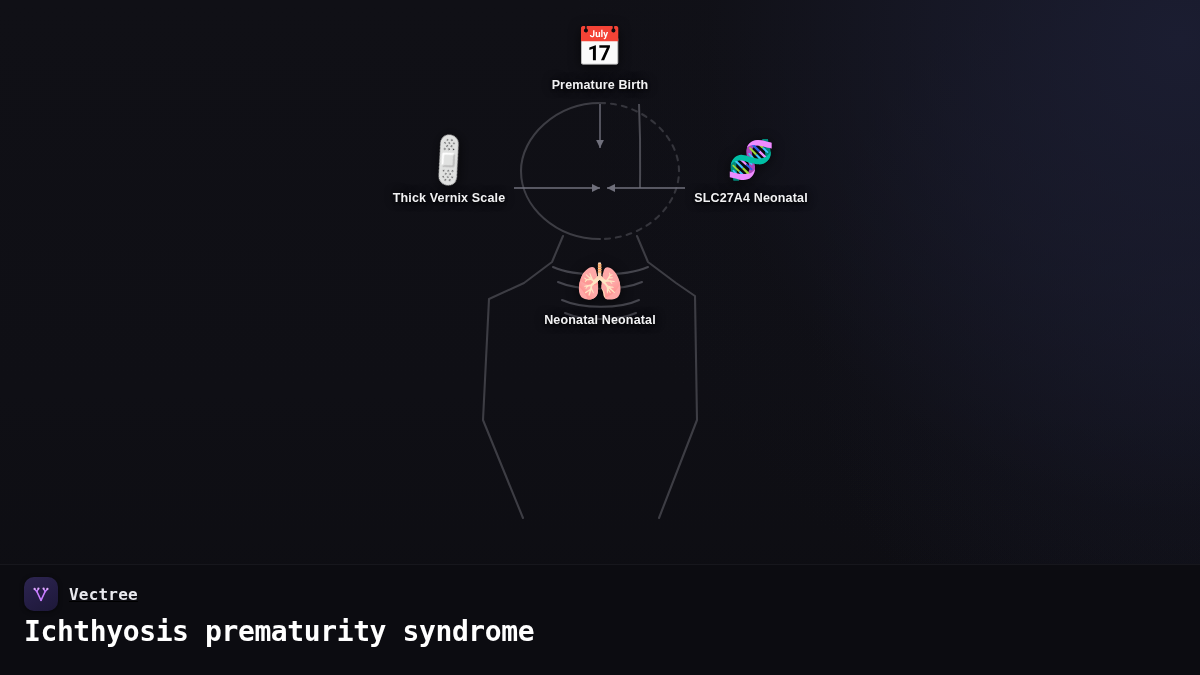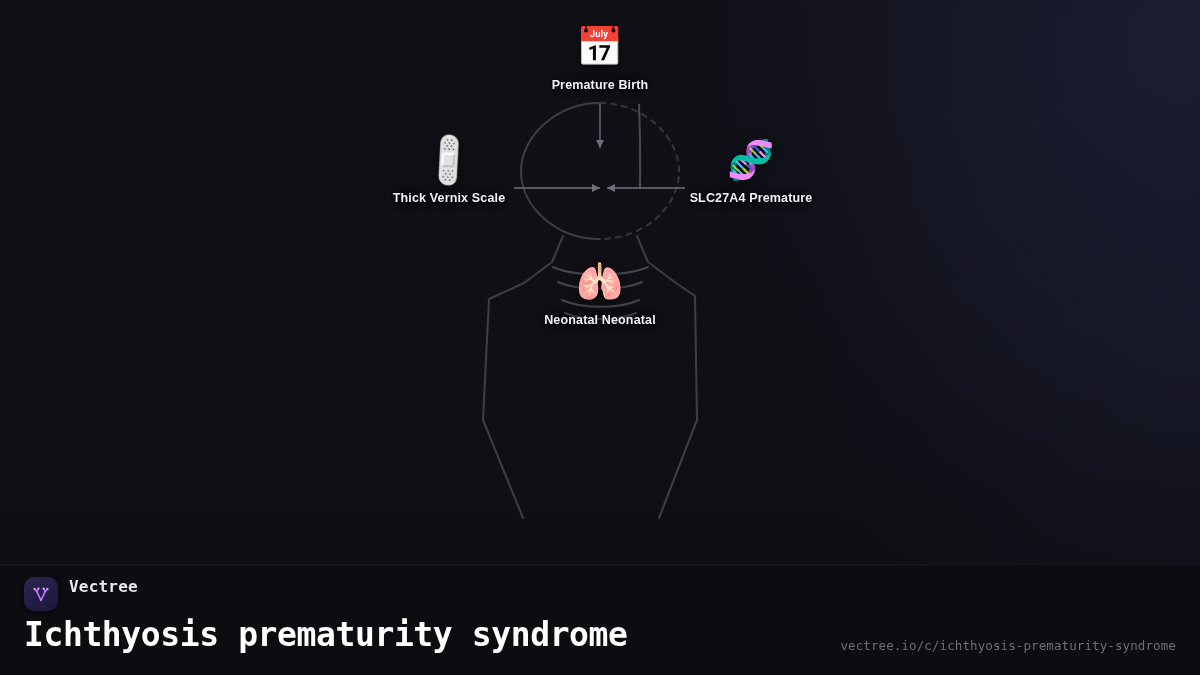--- a/index.html
+++ b/index.html
@@ -71,42 +71,43 @@
     position:absolute;
     left:0; bottom:0;
     width:1200px; height:111px;
     background:#0c0c11;
     border-top:1px solid #17171d;
   }
   #brand {
     position:absolute;
     left:24px; top:12px;
     display:flex;
-    align-items:flex-start;
+    align-items:center;
     gap:11px;
+    text-decoration:underline;
   }
   #brand-mark {
     width:34px; height:34px;
     border-radius:10px;
     background:linear-gradient(150deg, #2d2550 0%, #241d44 55%, #1d1838 100%);
     display:flex; align-items:center; justify-content:center;
     box-shadow:0 1px 4px rgba(0,0,0,0.55);
   }
   #brand-name {
     font-family:"DejaVu Sans Mono", monospace;
     font-size:16px;
     font-weight:bold;
     color:#e9e9ee;
     letter-spacing:0.2px;
   }
   #page-title {
     position:absolute;
     left:24px; top:50px;
     font-family:"DejaVu Sans Mono", monospace;
-    font-size:33px;
+    font-size:28px;
     font-weight:bold;
     color:#ffffff;
     letter-spacing:-0.4px;
     white-space:nowrap;
   }
   #page-url {
     position:absolute;
     right:24px; bottom:22px;
     font-family:"DejaVu Sans Mono", monospace;
     font-size:12.5px;
@@ -163,21 +164,21 @@
     <div class="caption">Premature Birth</div>
   </div>
 
   <div class="node" id="node-thick-vernix">
     <div class="glyph tilt">🩹</div>
     <div class="caption">Thick Vernix Scale</div>
   </div>
 
   <div class="node" id="node-slc27a4">
     <div class="glyph">🧬</div>
-    <div class="caption">SLC27A4 Premature</div>
+    <div class="caption">SLC27A4 Neonatal</div>
   </div>
 
   <div class="node" id="node-neonatal">
     <div class="glyph">🫁</div>
     <div class="caption">Neonatal Neonatal</div>
   </div>
 
   <div id="footer">
 
     <div id="brand">
@@ -196,16 +197,15 @@
             <circle cx="9.2" cy="6.1" r="1.25"></circle>
             <circle cx="19.0" cy="6.5" r="1.25"></circle>
             <circle cx="14.8" cy="6.1" r="1.25"></circle>
           </g>
         </svg>
       </div>
       <div id="brand-name">Vectree</div>
     </div>
 
     <div id="page-title">Ichthyosis prematurity syndrome</div>
-    <div id="page-url">vectree.io/c/ichthyosis-prematurity-syndrome</div>
   </div>
 
 </div>
 
 </body></html>

